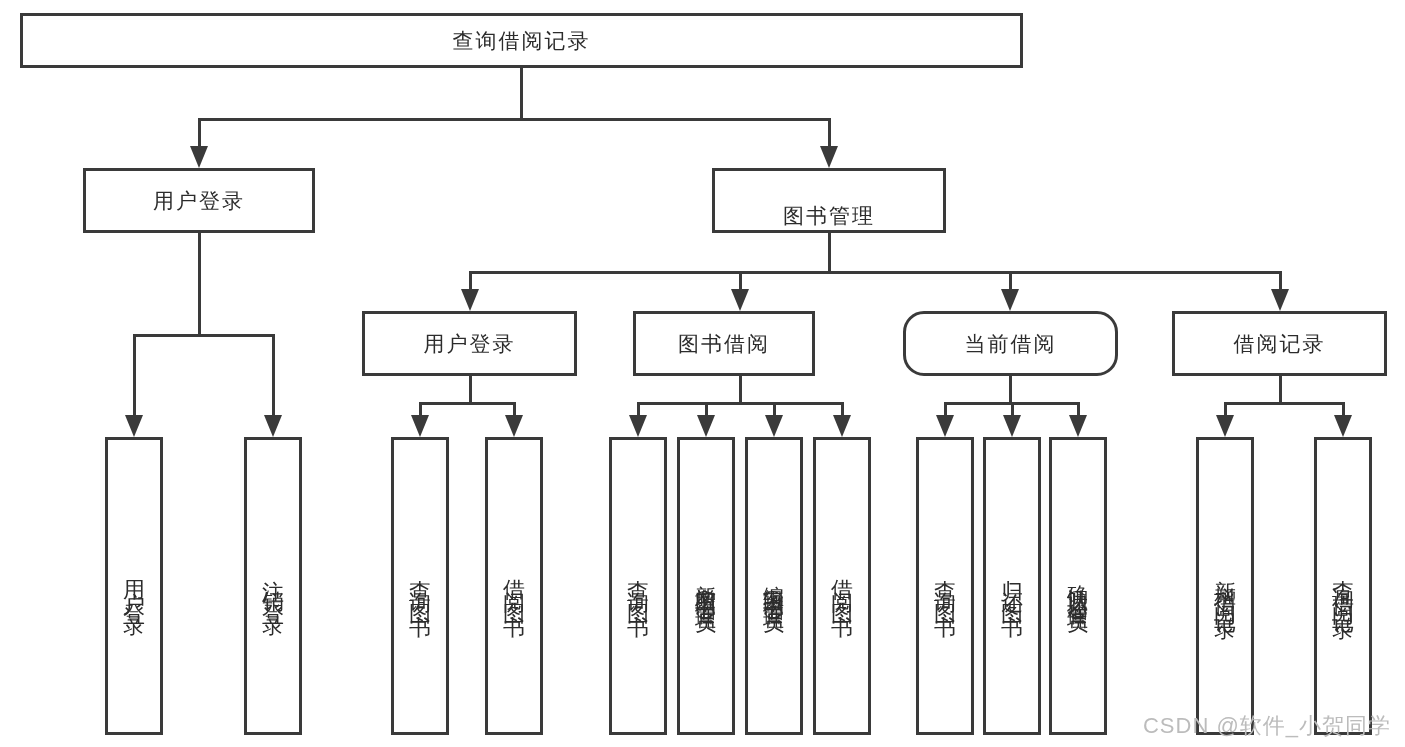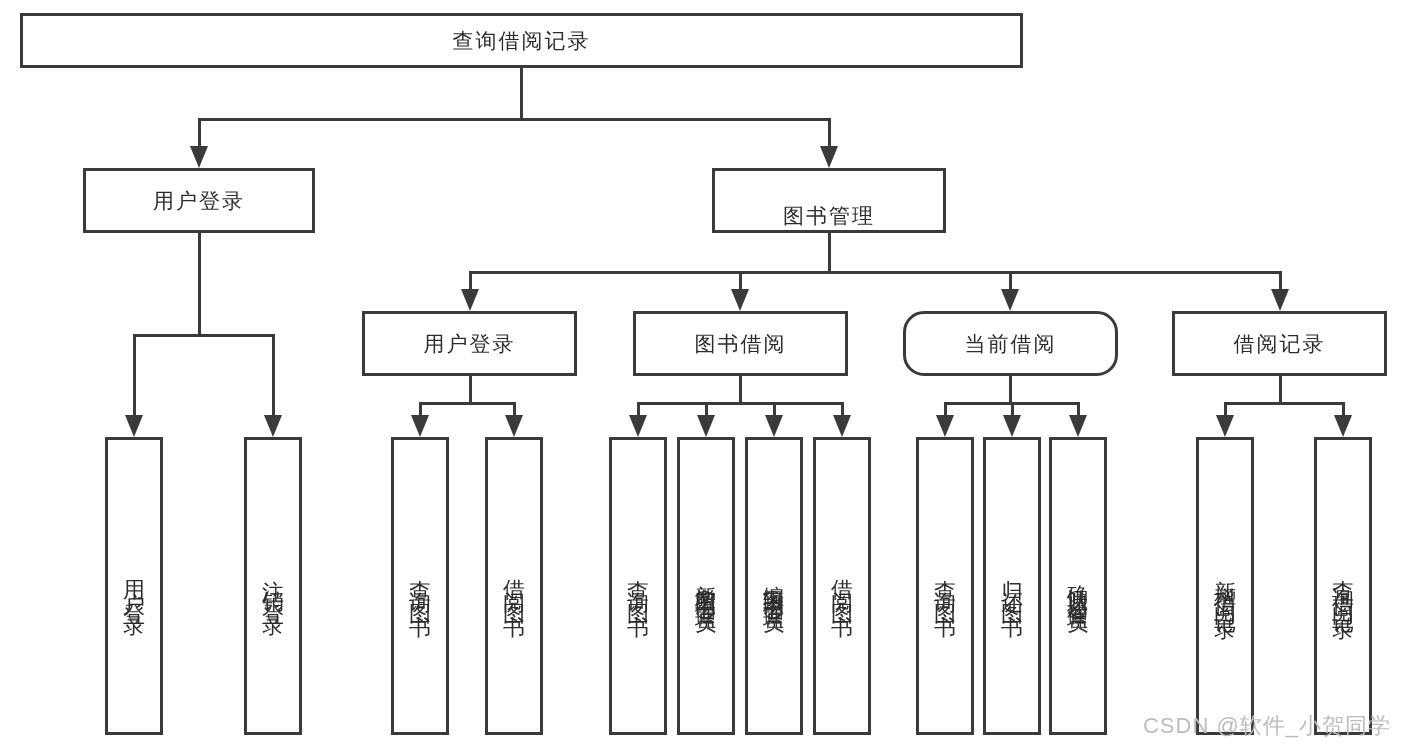--- a/index.html
+++ b/index.html
@@ -49,21 +49,21 @@
     <span>用户登录</span>
   </div>
 
   <div class="node hlabel" style="left:712px;top:168px;width:234px;height:65px;align-items:flex-end;">
     <span>图书管理</span>
   </div>
 
   <div class="node hlabel" style="left:362px;top:311px;width:215px;height:65px;">
     <span>用户登录</span>
   </div>
-  <div class="node hlabel" style="left:633px;top:311px;width:215px;height:65px;">
+  <div class="node hlabel" style="left:633px;top:311px;width:182px;height:65px;">
     <span>图书借阅</span>
   </div>
   <div class="node hlabel" style="left:903px;top:311px;width:215px;height:65px;border-radius:21px;">
     <span>当前借阅</span>
   </div>
   <div class="node hlabel" style="left:1172px;top:311px;width:215px;height:65px;">
     <span>借阅记录</span>
   </div>
 
   <div class="node leaf" style="left:105px;top:437px;width:58px;height:298px;">

